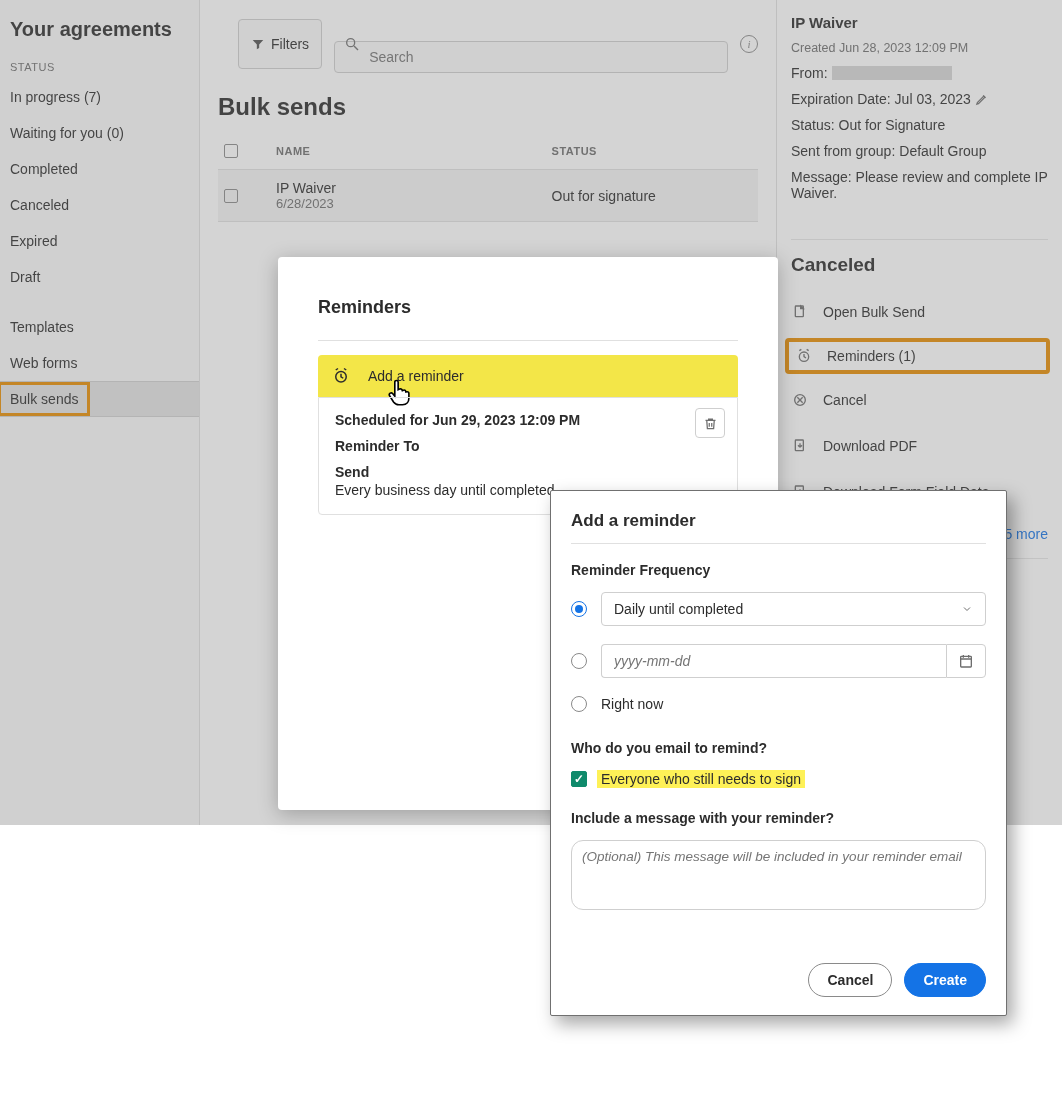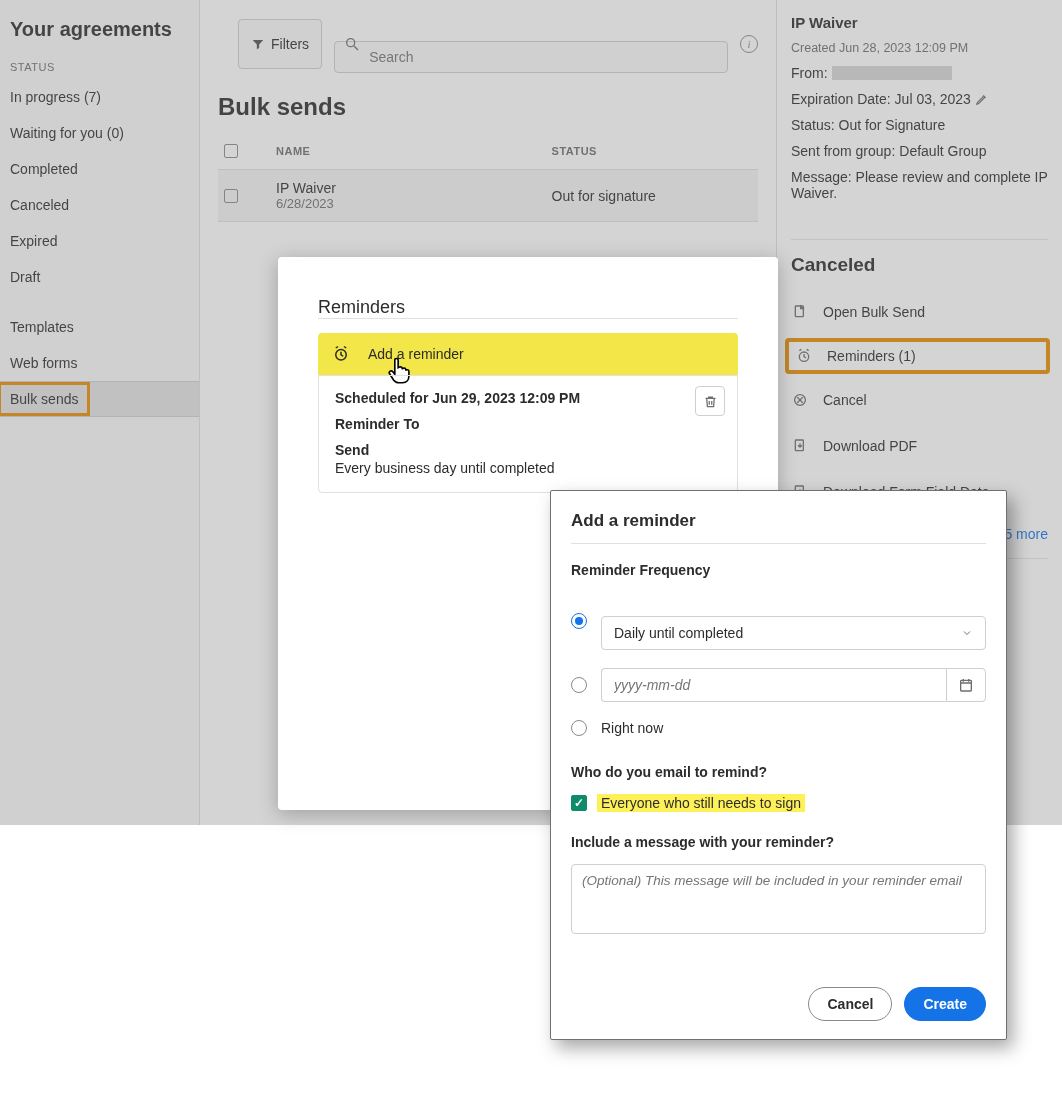--- a/index.html
+++ b/index.html
@@ -198,21 +198,21 @@
     left: 278px; top: 257px;
     width: 500px;
     background: #fff;
     border-radius: 4px;
     box-shadow: 0 4px 20px rgba(0,0,0,0.25);
     padding: 40px 40px 50px 40px;
     z-index: 10;
     min-height: 553px;
   }
   .modal-reminders h2 {
-    font-size: 18px; font-weight:400; margin-bottom: 0;
+    font-size: 18px; font-weight:700; margin-bottom: 22px;
   }
   .rem-rule { border:none; border-top:1px solid #e0e0e0; margin-bottom:14px;}
   .add-reminder-bar {
     background: #f3e648;
     display: flex;
     align-items: center;
     gap: 18px;
     padding: 12px 14px;
     font-size: 14px;
     color: #2c2c2c;
@@ -268,21 +268,21 @@
   .radio {
     width:16px; height:16px; border:1.5px solid #8a8a8a; border-radius:50%;
     display:flex; align-items:center; justify-content:center;
     flex-shrink:0;
   }
   .radio.checked { border-color:#1473e6; }
   .radio.checked::after { content:""; width:8px; height:8px; border-radius:50%; background:#1473e6;}
   .select {
     flex:1; border:1px solid #cfcfcf; border-radius:4px;
     padding: 8px 12px; display:flex; align-items:center; justify-content:space-between;
-    font-size:14px; color:#2c2c2c;margin-top:24px;
+    font-size:14px; color:#2c2c2c;
   }
   .chev { color:#6e6e6e; }
   .date-input {
     flex:1; display:flex;
   }
   .date-input input {
     flex:1; border:1px solid #cfcfcf; border-right:none; border-radius:4px 0 0 4px;
     padding: 8px 12px; font-size:14px; font-style:italic; color:#888;
   }
   .date-input .cal-btn {
@@ -292,21 +292,21 @@
   }
   .who-row { display:flex; align-items:center; gap:10px; margin: 8px 0;}
   .chk {
     width:16px; height:16px; border:1.5px solid #8a8a8a; border-radius:2px;
     display:flex; align-items:center; justify-content:center; flex-shrink:0;
   }
   .chk.checked { background:#0f8a6b; border-color:#0f8a6b; color:#fff;}
   .chk.checked::after { content:"✓"; font-size:12px; font-weight:bold;}
   .hl-label { background:#fef157; padding: 1px 4px;}
   .msg-area {
-    width:100%; border:1px solid #cfcfcf; border-radius:4px;
+    width:100%; border:1px solid #cfcfcf; border-radius:12px;
     padding: 8px 10px; font-size:13.5px; font-style:italic; color:#888;
     height: 70px; resize: none;
     font-family: inherit;
   }
   .btn-row { display:flex; justify-content:flex-end; gap:12px; margin-top:50px;}
   .btn {
     padding: 8px 18px; border-radius: 18px; font-size:14px; font-weight:600;
     cursor:pointer;
   }
   .btn-secondary { background:#fff; border:1.5px solid #8a8a8a; color:#2c2c2c;}

